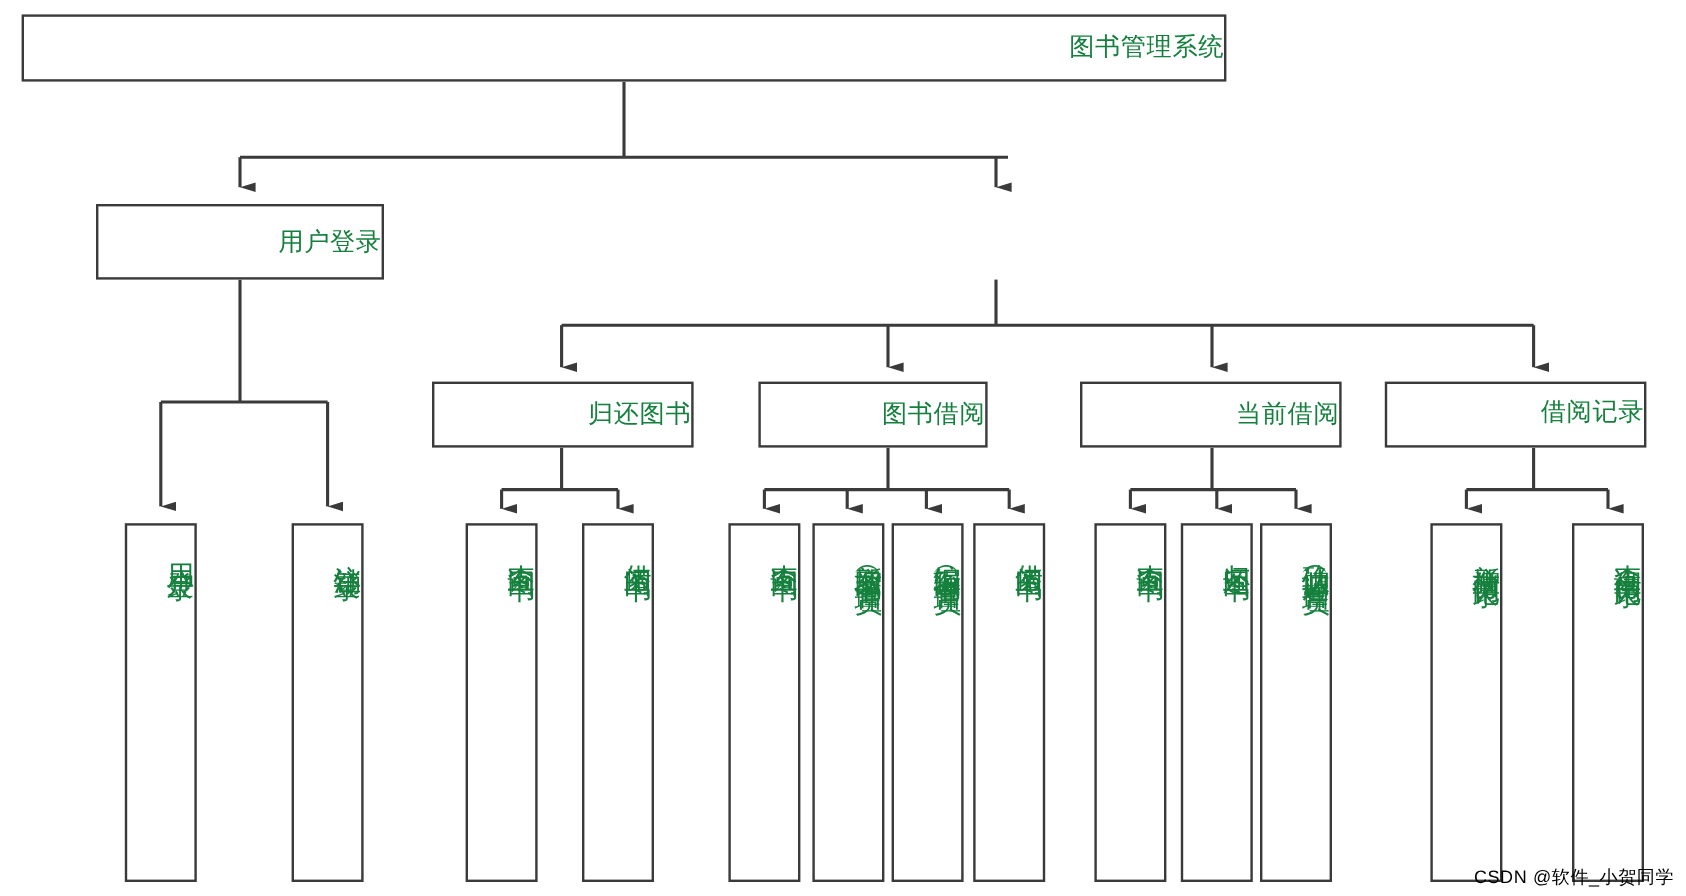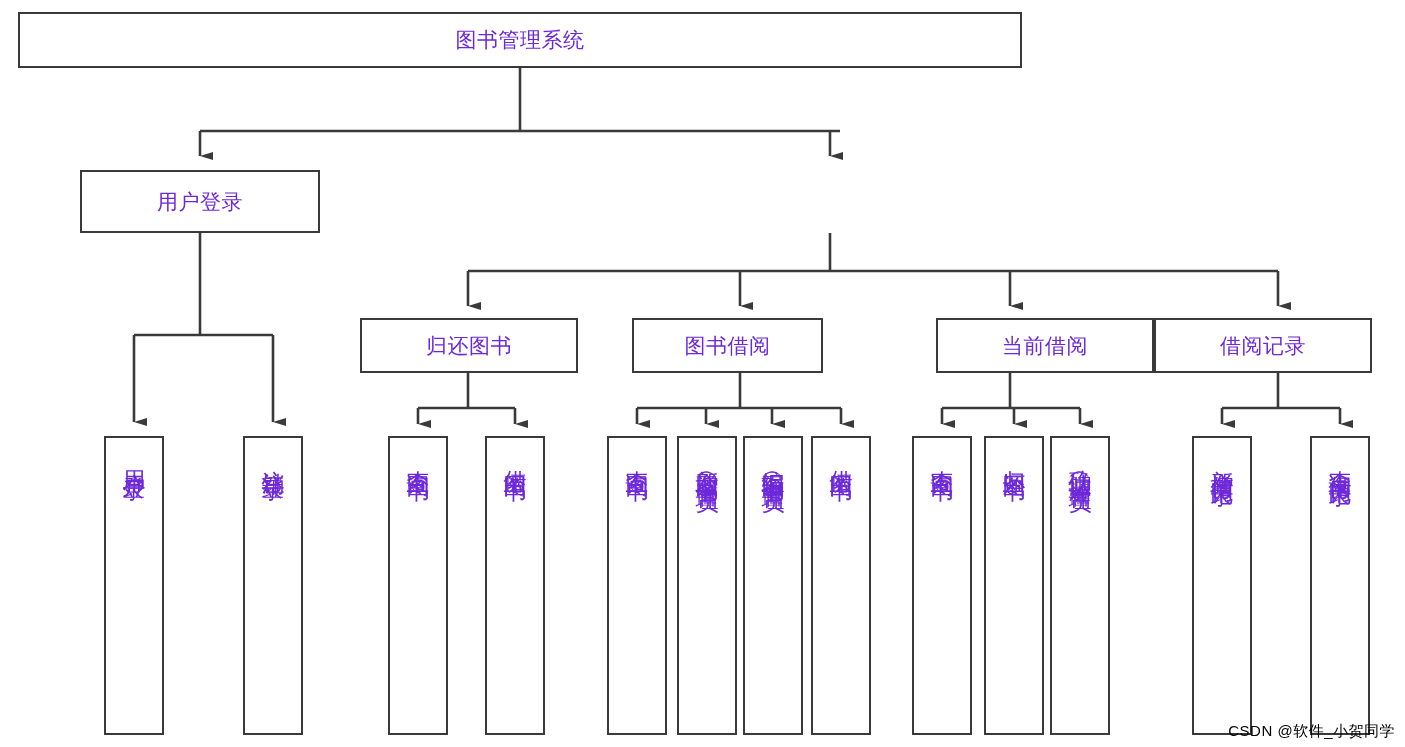--- a/index.html
+++ b/index.html
@@ -26,22 +26,22 @@
     height: 747px;
     pointer-events: none;
   }
   .node {
     position: absolute;
     box-sizing: border-box;
     background: #ffffff;
     border: 2px solid #3a3a3a;
     display: flex;
     align-items: center;
-    justify-content: center;
-    color: #6d28d9;
+    justify-content: flex-end;
+    color: #15803d;
     z-index: 2;
   }
   .node .label {
     display: block;
     text-align: center;
     line-height: 1.12;
     white-space: pre;
   }
   .node.horiz .label {
     font-size: 21px;
@@ -131,24 +131,24 @@
   <div class="node horiz" style="left:80px; top:170px; width:240px; height:63px;">
     <span class="label">用户登录</span>
   </div>
 
   <div class="node horiz" style="left:360px; top:318px; width:218px; height:55px;">
     <span class="label">归还图书</span>
   </div>
   <div class="node horiz" style="left:632px; top:318px; width:191px; height:55px;">
     <span class="label">图书借阅</span>
   </div>
-  <div class="node horiz" style="left:936px; top:318px; width:218px; height:55px;">
+  <div class="node horiz" style="left:900px; top:318px; width:218px; height:55px;">
     <span class="label">当前借阅</span>
   </div>
-  <div class="node horiz" style="left:1154px; top:318px; width:218px; height:55px;">
+  <div class="node horiz" style="left:1154px; top:318px; width:218px; height:55px;font-family:Liberation Mono, monospace;">
     <span class="label">借阅记录</span>
   </div>
 
   <div class="node vert" style="left:104px; top:436px; width:60px; height:299px;">
     <span class="label">用户登录</span>
   </div>
   <div class="node vert" style="left:243px; top:436px; width:60px; height:299px;">
     <span class="label">注销登录</span>
   </div>
 

